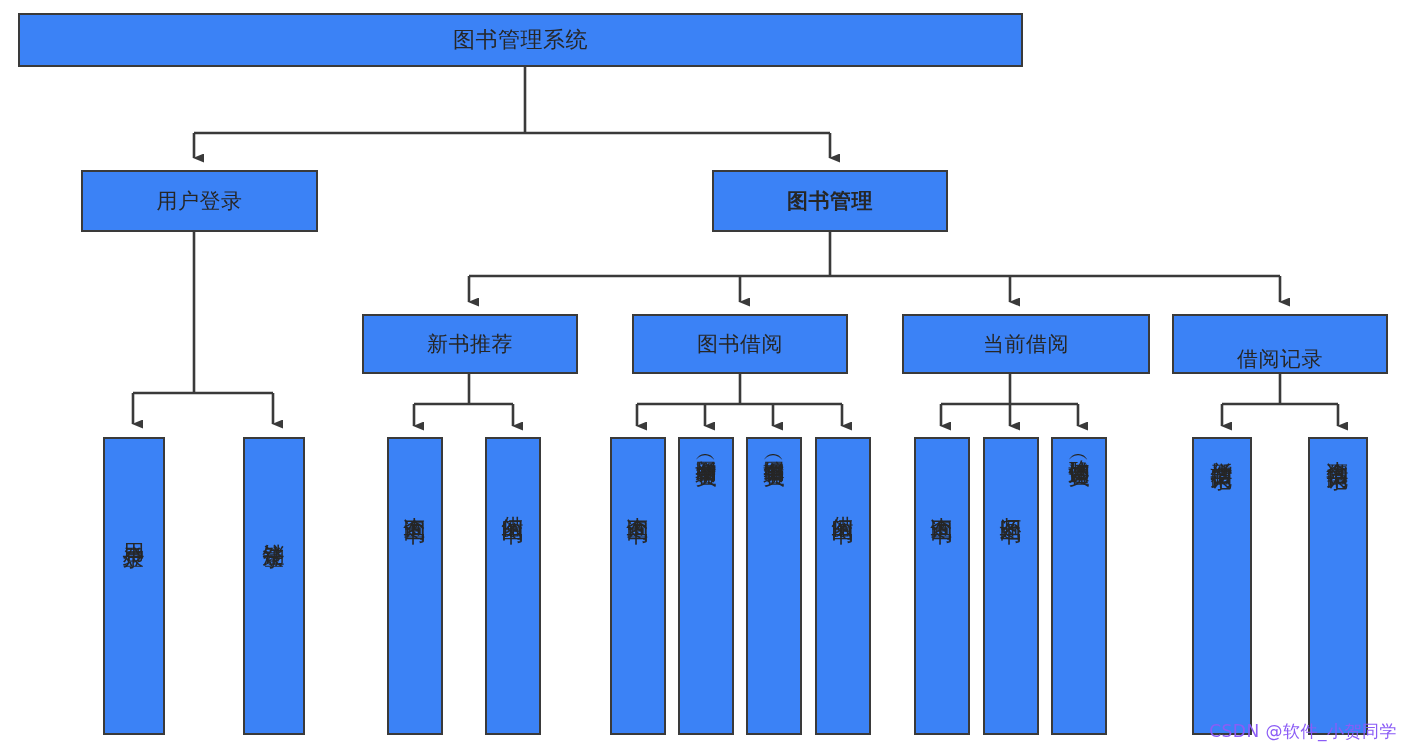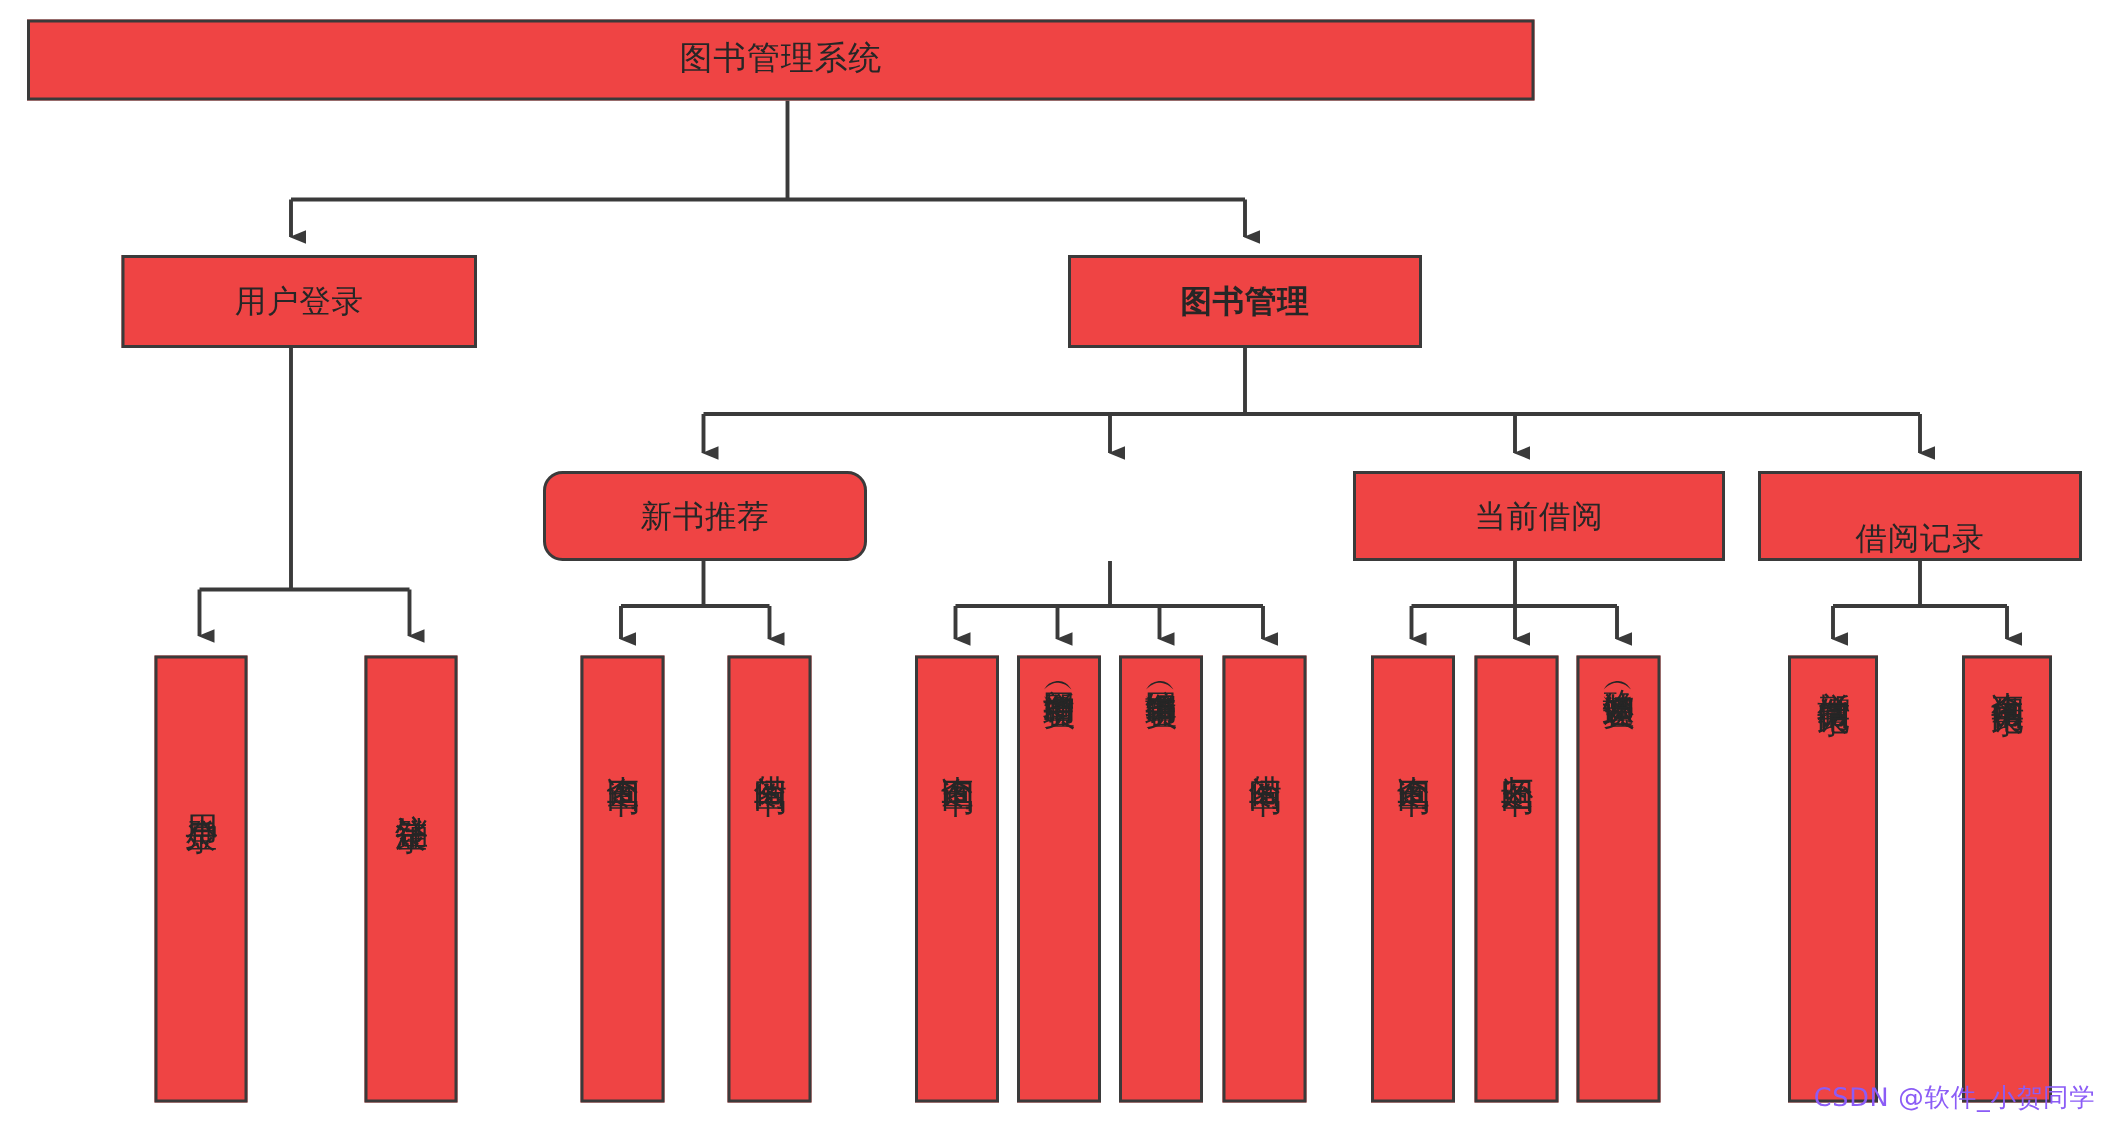--- a/index.html
+++ b/index.html
@@ -22,21 +22,21 @@
     position: absolute;
     left: 0;
     top: 0;
     width: 1405px;
     height: 747px;
     pointer-events: none;
   }
   .node {
     position: absolute;
     box-sizing: border-box;
-    background: #ef4444;
+    background: #3b82f6;
     border: 2px solid #3a3a3a;
     display: flex;
     align-items: center;
     justify-content: center;
     color: #262626;
   }
   .node-label {
     display: block;
     text-align: center;
     line-height: 1.18;
@@ -144,22 +144,25 @@
     <span class="node-label">图书管理系统</span>
   </div>
 
   <div class="node horiz" style="left:81px; top:170px; width:237px; height:62px;">
     <span class="node-label">用户登录</span>
   </div>
   <div class="node horiz" style="left:712px; top:170px; width:236px; height:62px;font-weight:bold;">
     <span class="node-label">图书管理</span>
   </div>
 
-  <div class="node horiz" style="left:362px; top:314px; width:216px; height:60px;border-radius:13px;">
+  <div class="node horiz" style="left:362px; top:314px; width:216px; height:60px;">
     <span class="node-label">新书推荐</span>
+  </div>
+  <div class="node horiz" style="left:632px; top:314px; width:216px; height:60px;">
+    <span class="node-label">图书借阅</span>
   </div>
   <div class="node horiz" style="left:902px; top:314px; width:248px; height:60px;">
     <span class="node-label">当前借阅</span>
   </div>
   <div class="node horiz" style="left:1172px; top:314px; width:216px; height:60px;align-items:flex-end;">
     <span class="node-label">借阅记录</span>
   </div>
 
   <div class="node leaf mid-text" style="left:103px; top:437px; width:62px; height:298px;">
     <span class="node-label">用户登录</span>

